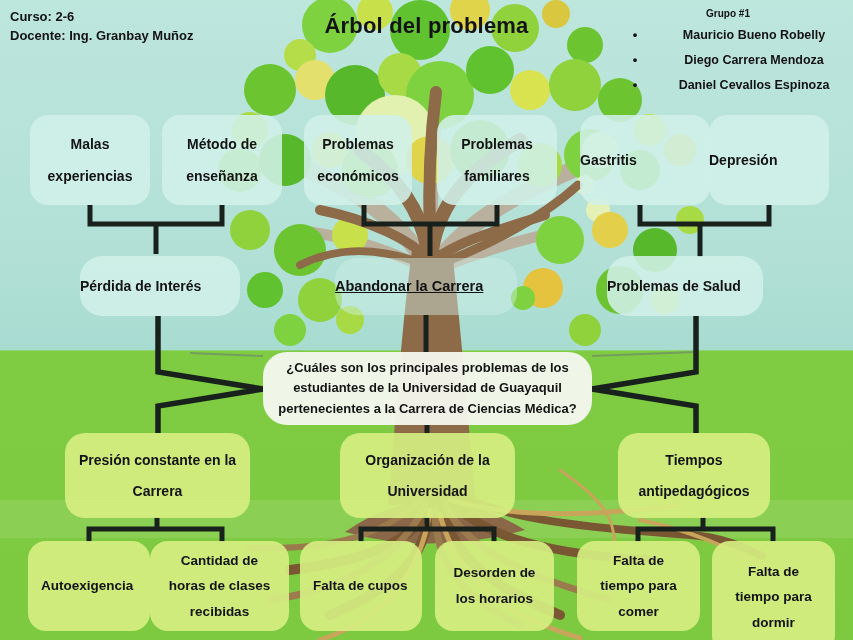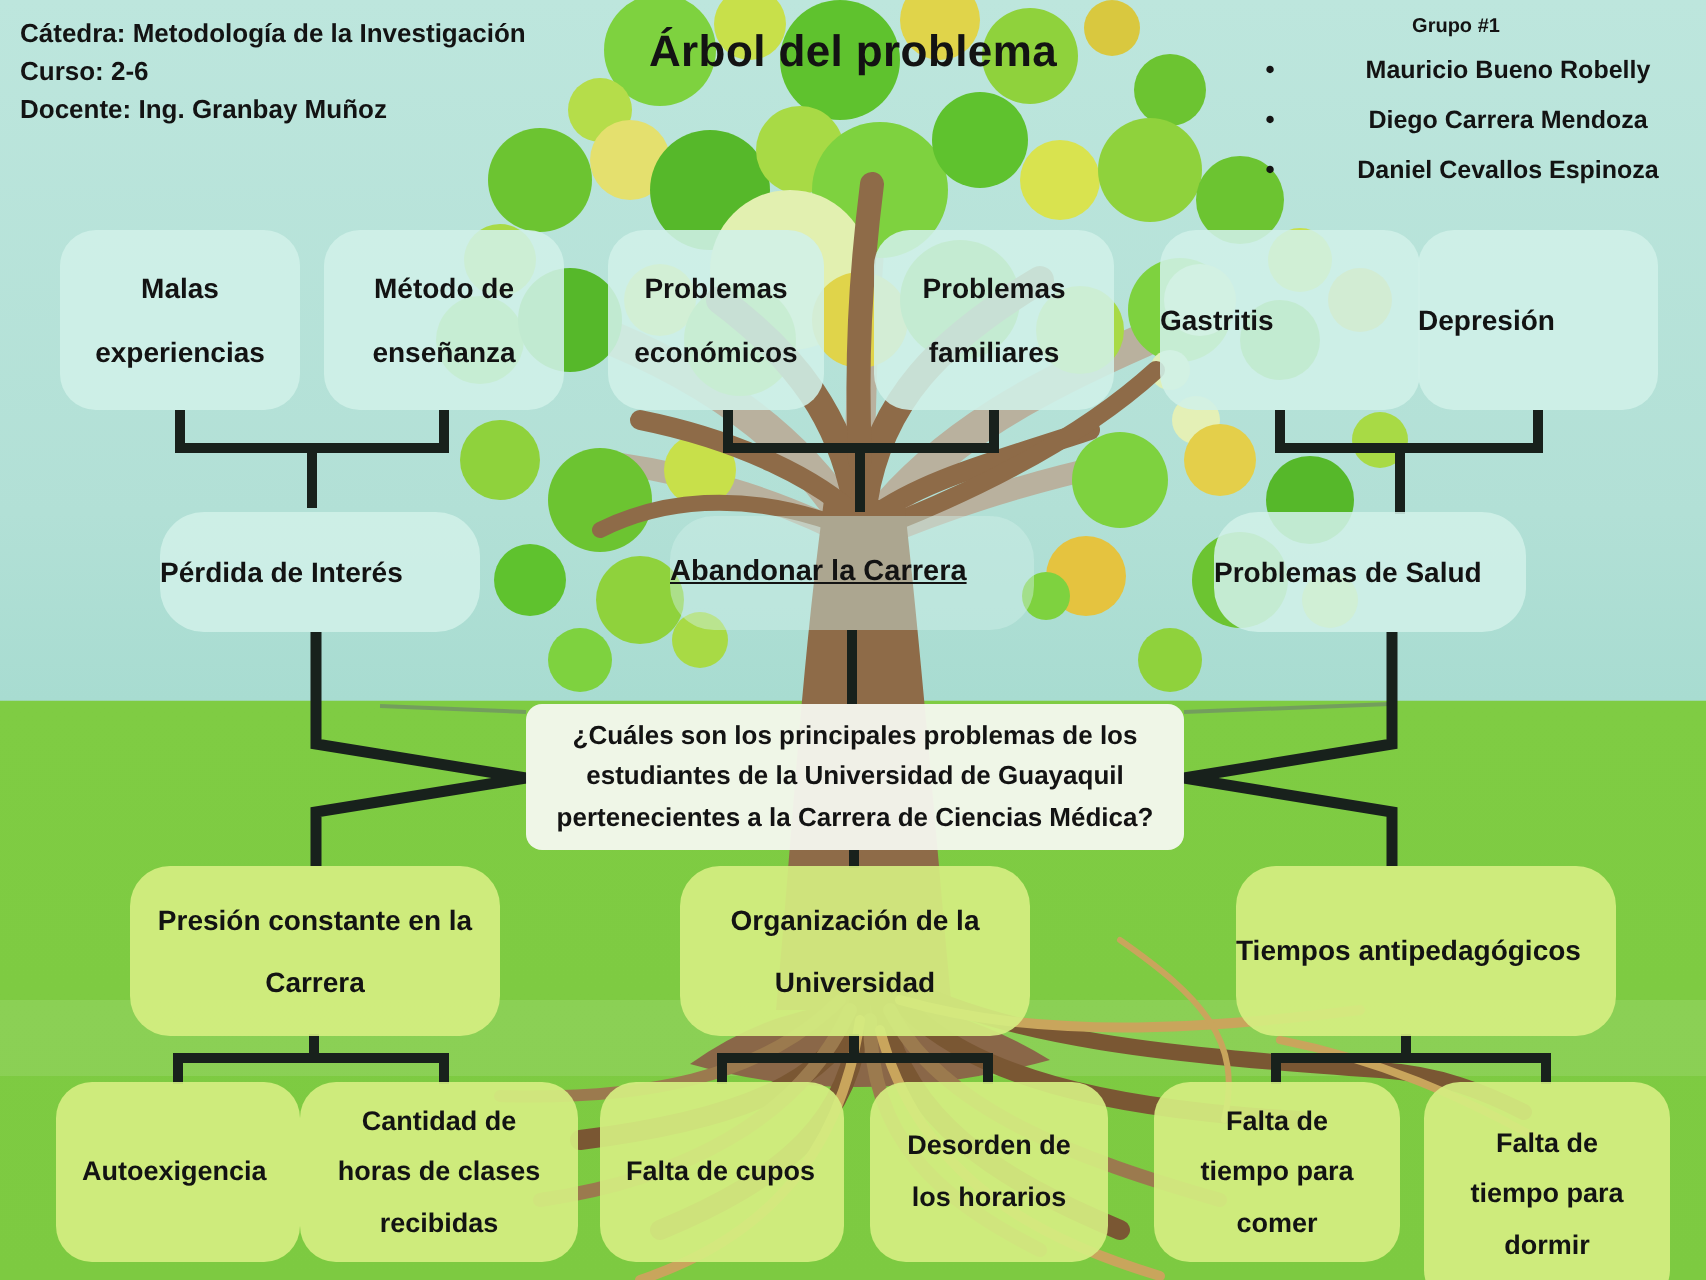--- a/index.html
+++ b/index.html
@@ -11,21 +11,21 @@
   }
   .grass-band{position:absolute;left:0;top:500px;width:853px;height:38px;background:rgba(255,255,255,.10);z-index:0;}
   svg.layer{position:absolute;left:0;top:0;z-index:1;}
   svg.connectors{z-index:2;}
   .box{
     position:absolute; z-index:3; display:flex; align-items:center; justify-content:flex-start;
     text-align:center; border-radius:18px; font-weight:bold; color:#131313;
   }
   .effect{background:rgba(208,240,232,.88); font-size:14px; line-height:2.3;}
   .abandon{background:rgba(208,240,232,.45); font-size:14.5px; line-height:1.3;text-decoration:underline;}
-  .problem{background:rgba(246,248,240,.95); font-size:13px; line-height:1.58; border-radius:8px; padding:17px 12px; box-sizing:border-box;}
+  .problem{background:rgba(246,248,240,.95); font-size:13px; line-height:1.58; border-radius:24px; padding:17px 12px; box-sizing:border-box;}
   .cause1{background:rgba(213,238,129,.92); font-size:14px; line-height:2.15; border-radius:20px;}
   .cause2{background:rgba(213,238,129,.92); font-size:13.5px; line-height:1.9; border-radius:18px; padding:0 13px; box-sizing:border-box;}
   .meta{position:absolute; left:10px; top:8px; z-index:4; font-size:13px; line-height:1.45; white-space:nowrap;}
   .title{position:absolute; top:13px; left:50%; transform:translateX(-50%); z-index:4; font-size:22px; letter-spacing:.2px;}
   .group{position:absolute; right:6px; top:8px; width:238px; z-index:4; font-size:12.5px;}
   .group-title{text-align:center; margin-bottom:8px; font-size:10px;}
   .member{display:flex; align-items:center; margin-bottom:8px; line-height:1.3;}
   .member .bullet{width:52px; text-align:center; font-size:13px;}
   .member .name{flex:1; text-align:center;}
 </style>
@@ -155,21 +155,20 @@
 
     <path d="M157,517 V529"></path>
     <path d="M89,542 V529 H222 V542"></path>
     <path d="M427,517 V529"></path>
     <path d="M361,542 V529 H494 V542"></path>
     <path d="M703,517 V529"></path>
     <path d="M638,542 V529 H773 V542"></path>
   </svg>
 
   <div class="meta">
-    <div>Cátedra: Metodología de la Investigación</div>
     <div>Curso: 2-6</div>
     <div>Docente: Ing. Granbay Muñoz</div>
   </div>
 
   <div class="title">Árbol del problema</div>
 
   <div class="group">
     <div class="group-title">Grupo #1</div>
     <div class="member">
       <span class="bullet">•</span>
@@ -217,21 +216,21 @@
   <div class="box problem" style="left:263px;top:352px;width:329px;height:73px">
     <span>¿Cuáles son los principales problemas de los estudiantes de la Universidad de Guayaquil pertenecientes a la Carrera de Ciencias Médica?</span>
     </div>
 
   <div class="box cause1" style="left:65px;top:433px;width:185px;height:85px">
     <span>Presión constante en la Carrera</span>
     </div>
   <div class="box cause1" style="left:340px;top:433px;width:175px;height:85px">
     <span>Organización de la Universidad</span>
     </div>
-  <div class="box cause1" style="left:618px;top:433px;width:190px;height:85px">
+  <div class="box cause1" style="left:618px;top:433px;width:152px;height:85px">
     <span>Tiempos antipedagógicos</span>
     </div>
 
   <div class="box cause2" style="left:28px;top:541px;width:122px;height:90px">
     <span>Autoexigencia</span>
     </div>
   <div class="box cause2" style="left:150px;top:541px;width:139px;height:90px">
     <span>Cantidad de horas de clases recibidas</span>
     </div>
   <div class="box cause2" style="left:300px;top:541px;width:122px;height:90px">

